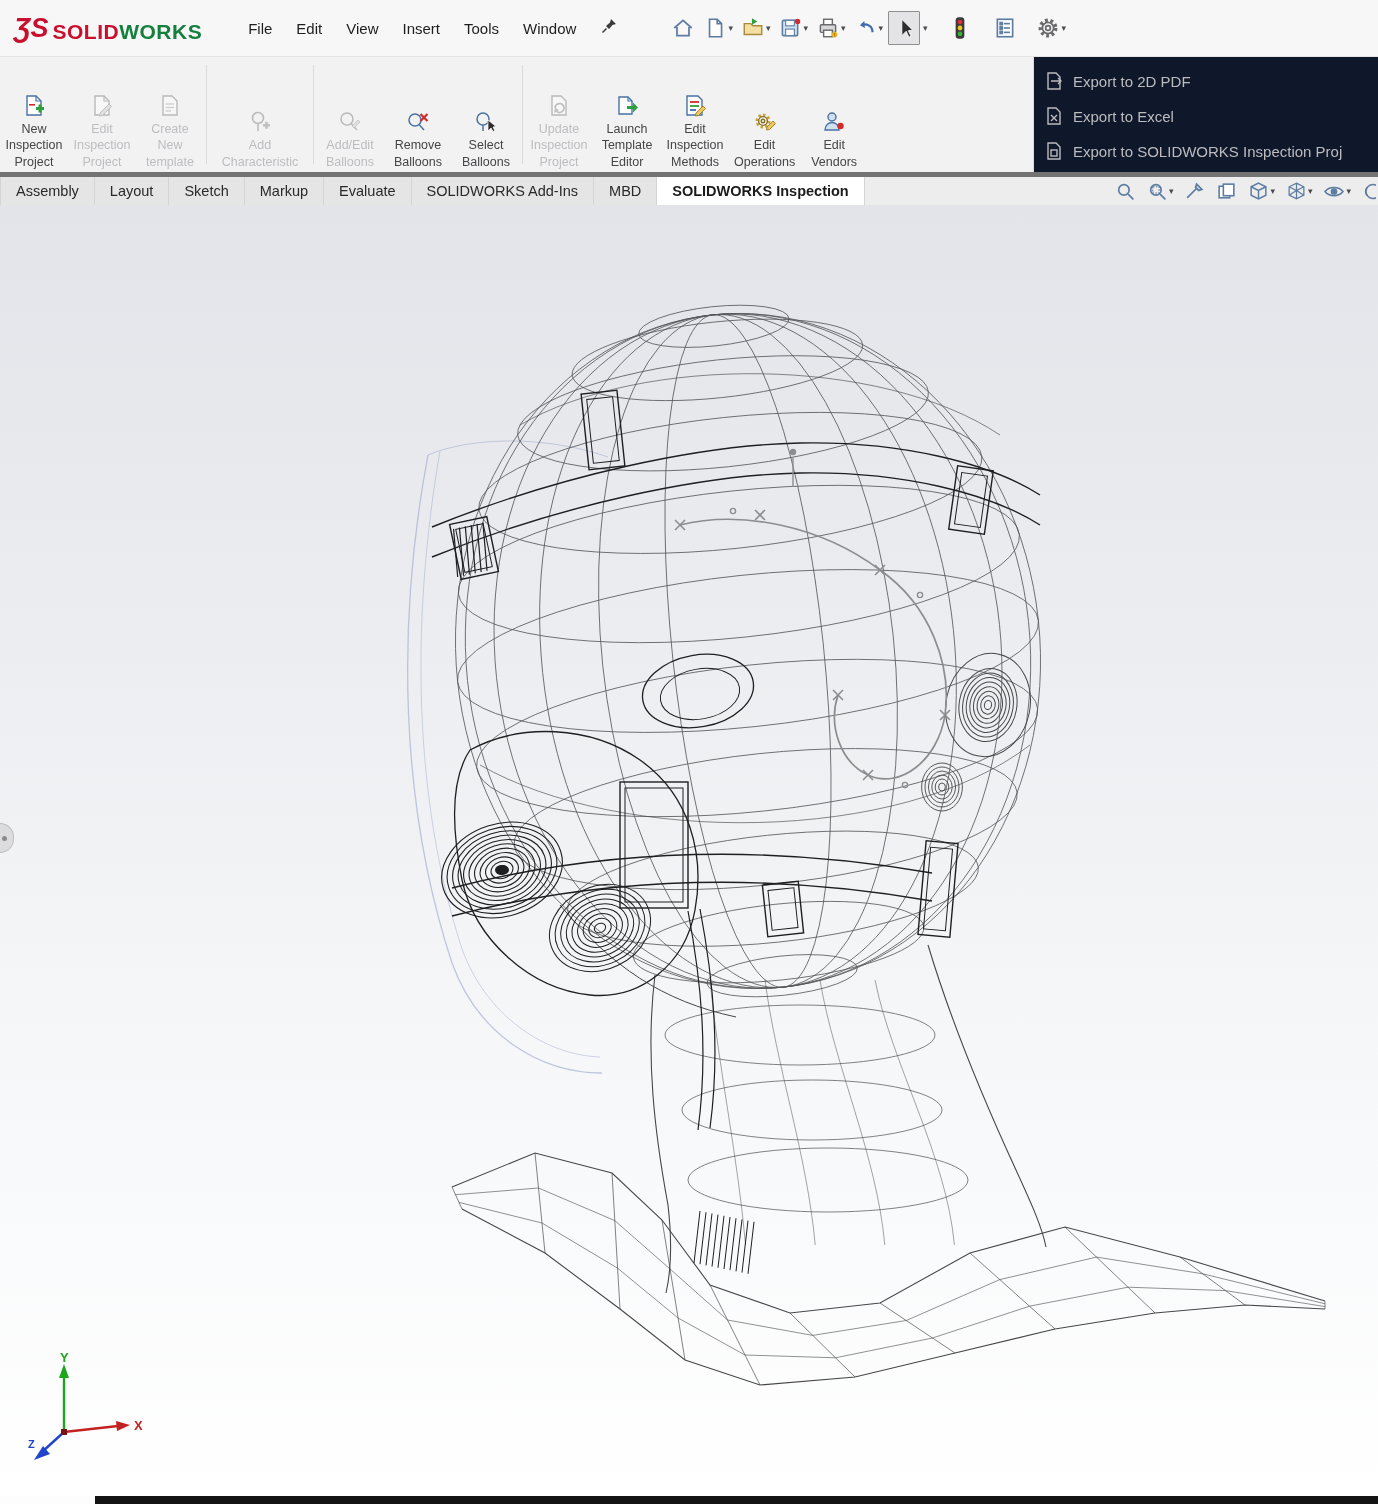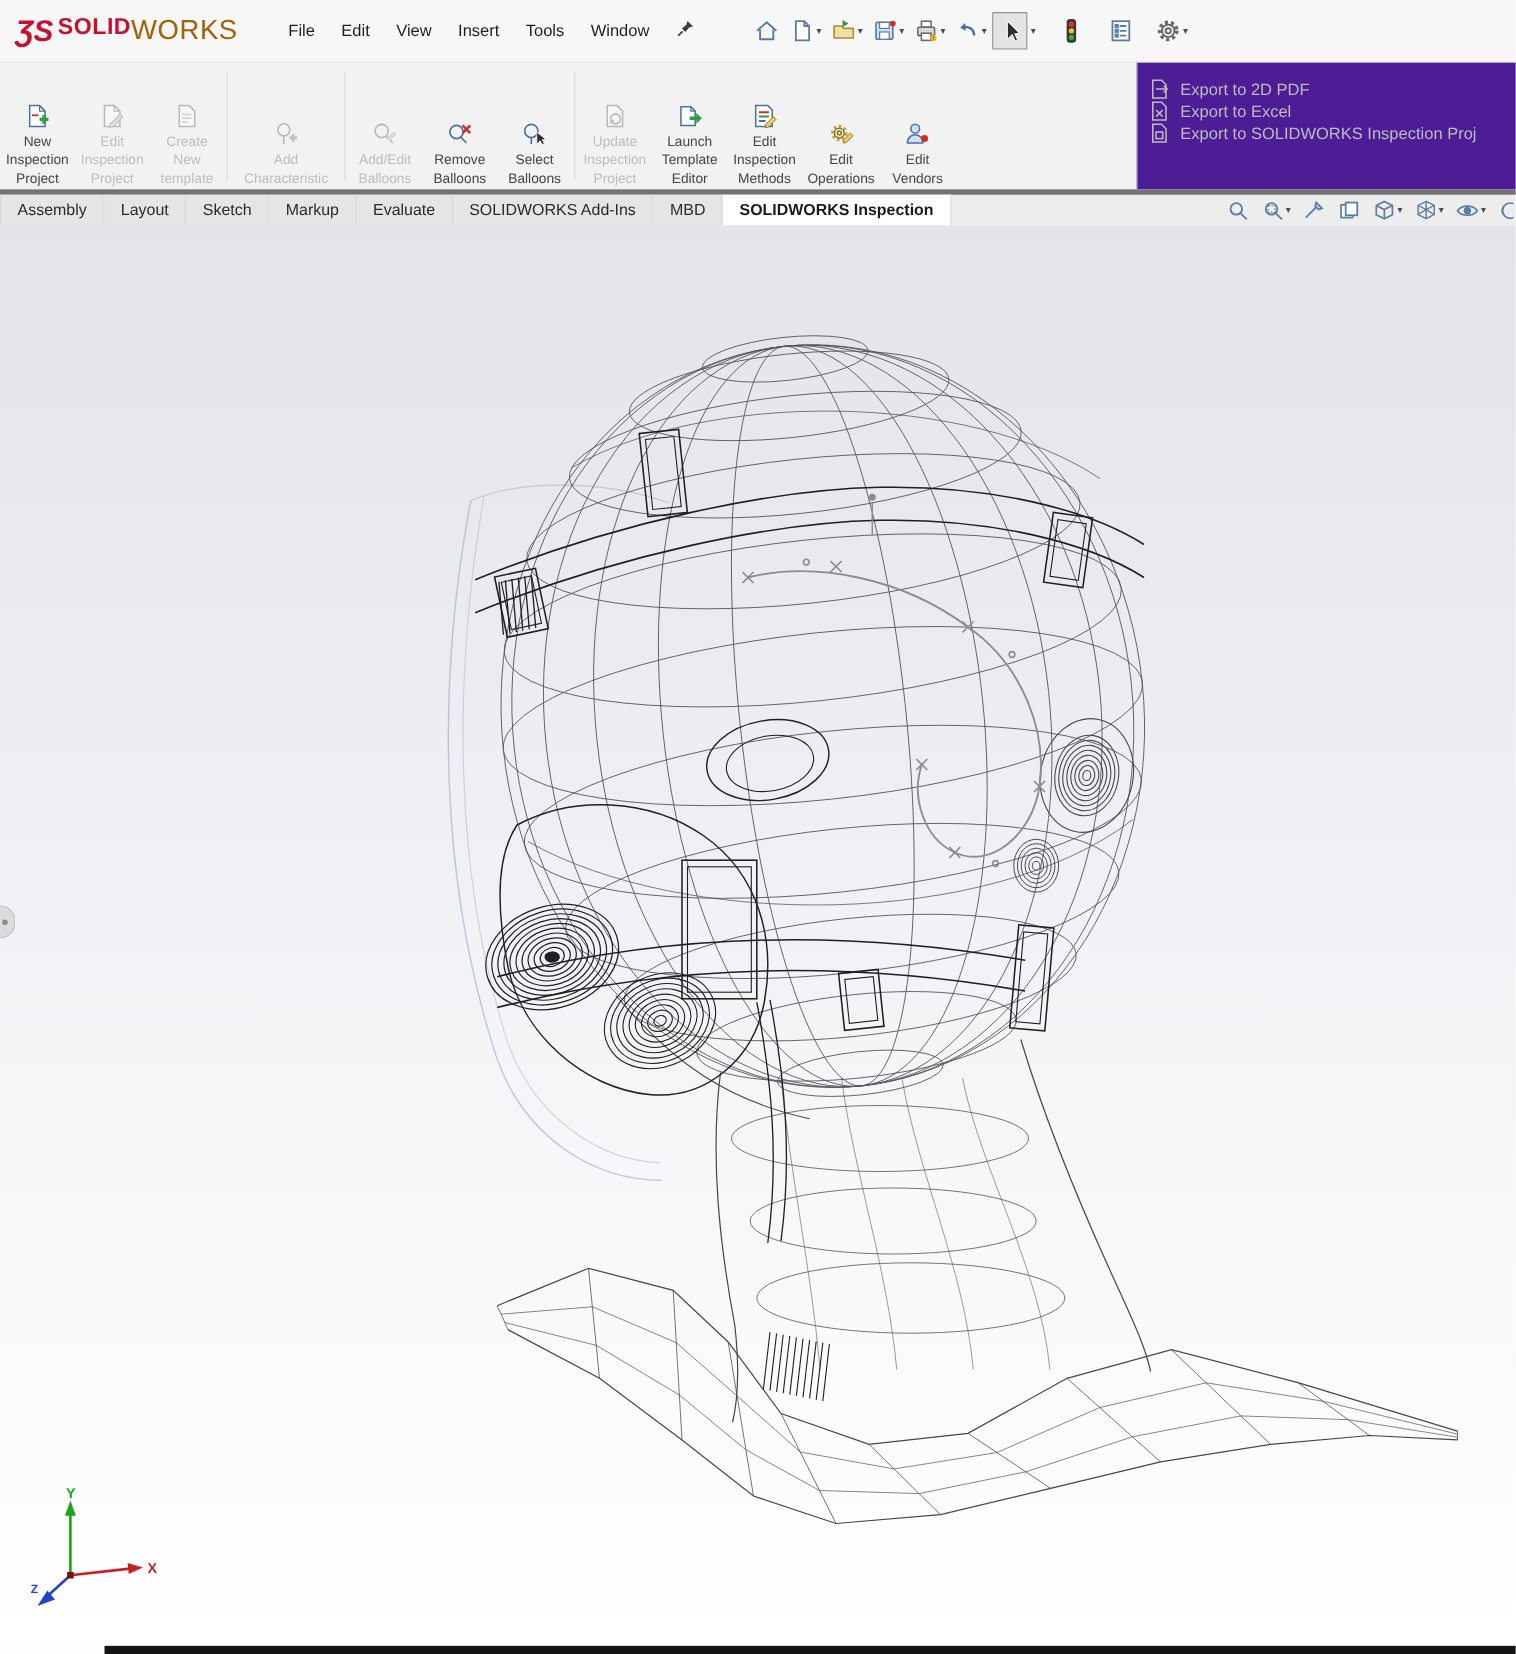--- a/index.html
+++ b/index.html
@@ -1,41 +1,41 @@
 <!DOCTYPE html>
 <html><head>
 <meta charset="utf-8">
 <style>
   html,body{margin:0;padding:0;}
   body{width:1378px;height:1504px;overflow:hidden;background:#fff;
        font-family:"Liberation Sans", sans-serif; -webkit-font-smoothing:antialiased;}
   
   .menubar{height:56px;background:#f7f7f8;display:flex;align-items:center;padding:0 8px;box-sizing:border-box;}
-  .brand{display:flex;align-items:flex-start;margin:0 34px 0 6px;white-space:nowrap;}
+  .brand{display:flex;align-items:flex-end;margin:0 34px 0 6px;white-space:nowrap;}
   .brand-mark{font-size:27px;font-weight:bold;font-style:italic;color:#c8102e;margin-right:4px;}
   .brand-solid{font-size:21px;font-weight:bold;color:#c8102e;letter-spacing:.5px;}
-  .brand-works{font-size:25px;font-weight:400;color:#a16207;letter-spacing:.5px;}
+  .brand-works{font-size:21px;font-weight:700;color:#15803d;letter-spacing:.5px;}
   .menu-items{display:flex;align-items:center;}
   .menu-item{padding:8px 12px;font-size:15px;color:#1e1e1e;cursor:default;text-align:right;}
   .pin-btn{padding:4px 8px;margin-left:4px;}
   .quickbar{display:flex;align-items:center;margin-left:42px;gap:2px;}
   .qbtn{display:flex;align-items:center;padding:4px 3px;}
   .caret{font-size:9px;color:#4c4c4c;margin-left:1px;}
   .select-btn{border:1px solid #8f8f90;background:#e4e4e6;padding:4px 4px;display:flex;align-items:center;border-radius:1px;}
   
   .ribbon{height:116px;background:#f2f2f3;display:flex;align-items:stretch;position:relative;box-sizing:border-box;border-top:1px solid #e3e3e4;}
   .rbtn{display:flex;flex-direction:column;align-items:center;justify-content:flex-end;
         padding:10px 5px 2px;min-width:58px;text-align:center;}
   .ricon{height:24px;margin-bottom:3px;flex:none;}
   .rlabel{font-size:12.5px;line-height:1.32;color:#454547;white-space:nowrap;}
   .rbtn.disabled .rlabel{color:#bdbdc0;}
   .rbtn.disabled .ricon{opacity:.42;filter:grayscale(1);}
   .rsep{width:1px;background:#dadadc;margin:8px 2px;}
   .exports{position:absolute;right:0;top:0;bottom:0;width:345px;border-left:1px solid #dadadc;
-           padding:14px 0 0 10px;box-sizing:border-box;display:flex;flex-direction:column;gap:0;background:#4c1d95;}
+           padding:14px 0 0 10px;box-sizing:border-box;display:flex;flex-direction:column;gap:15px;background:#0f172a;}
   .export-row{display:flex;align-items:center;gap:9px;font-size:15px;color:#bcbcbf;white-space:nowrap;overflow:hidden;}
   
   .tabbar{height:33px;background:#ededee;display:flex;align-items:stretch;border-top:5px solid #737373;box-sizing:border-box;}
   .tab{padding:0 15px;display:flex;align-items:center;font-size:14.5px;color:#2a2a2a;
        background:#e5e5e6;border-right:1px solid #d4d4d6;cursor:default;}
   .tab:first-child{border-left:1px solid #d4d4d6;}
   .tab.active{background:#ffffff;font-weight:bold;color:#1b1b1b;}
   .headsup{margin-left:auto;display:flex;align-items:center;gap:11px;padding-right:2px;}
   .hbtn{display:flex;align-items:center;}
   

